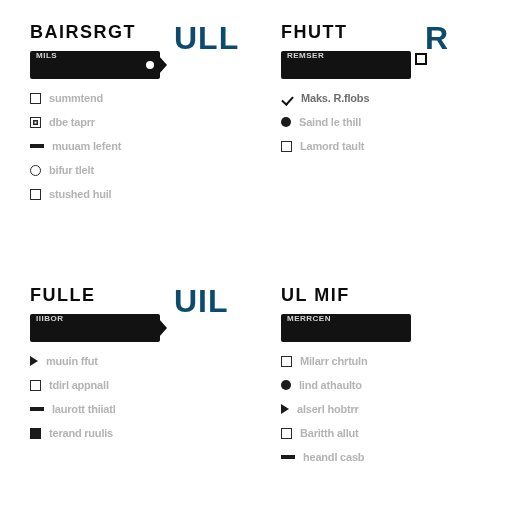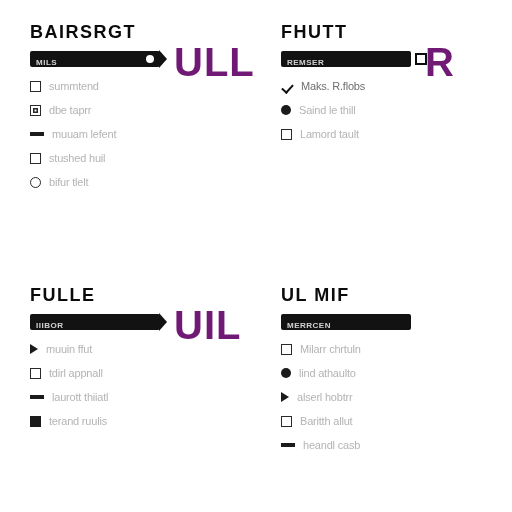--- a/index.html
+++ b/index.html
@@ -38,37 +38,36 @@
     font-size: 18px;
     letter-spacing: 1.5px;
     text-transform: uppercase;
     color: #0b0b0b;
     margin-bottom: 8px;
     filter: blur(0.2px);
   }
 
   .big {
     font-weight: 900;
-    font-size: 40px;
+    font-size: 32px;
     letter-spacing: 1px;
     line-height: 1;
-    margin-top: 20px;
-    color: #701a75;
+    color: #0c4a6e;
   }
 
   
   .bar {
     position: relative;
     width: 130px;
-    height: 16px;
+    height: 28px;
     background: #121212;
     border-radius: 2px;
     margin-bottom: 10px;
     display: flex;
-    align-items: flex-end;
+    align-items: flex-start;
     padding: 0 6px;
   }
   .bar .bar-text {
     font-size: 8px;
     letter-spacing: 0.5px;
     color: #f2f2f2;
     font-weight: 700;
     text-transform: uppercase;
     filter: blur(0.5px);
     opacity: .85;
@@ -104,21 +103,21 @@
   
   .list { display: flex; flex-direction: column; gap: 6px; }
   .item {
     display: flex;
     align-items: center;
     gap: 8px;
     height: 18px;
   }
   .item .txt {
     font-family: Arial, sans-serif;
-    font-weight: 400;
+    font-weight: 700;
     font-size: 11px;
     color: #b4b4b4;
     letter-spacing: -0.2px;
     filter: blur(0.6px);
     white-space: nowrap;
   }
   .item.darker .txt { color: #6e6e6e; }
 
   
   .b {
@@ -176,26 +175,26 @@
           </div>
         <div class="item">
             <span class="b b-dbox"></span>
             <span class="txt">dbe taprr</span>
           </div>
         <div class="item">
             <span class="b b-bar"></span>
             <span class="txt">muuam lefent</span>
           </div>
         <div class="item">
-            <span class="b b-box"></span>
-            <span class="txt">stushed huil</span>
-          </div>
-        <div class="item">
             <span class="b b-circ"></span>
             <span class="txt">bifur tlelt</span>
+          </div>
+        <div class="item">
+            <span class="b b-box"></span>
+            <span class="txt">stushed huil</span>
           </div>
       </div>
     </div>
     <div class="big">ULL</div>
   </div>
 
   <div class="panel">
     <div class="col">
       <div class="heading">FHUTT</div>
       <div class="bar">

